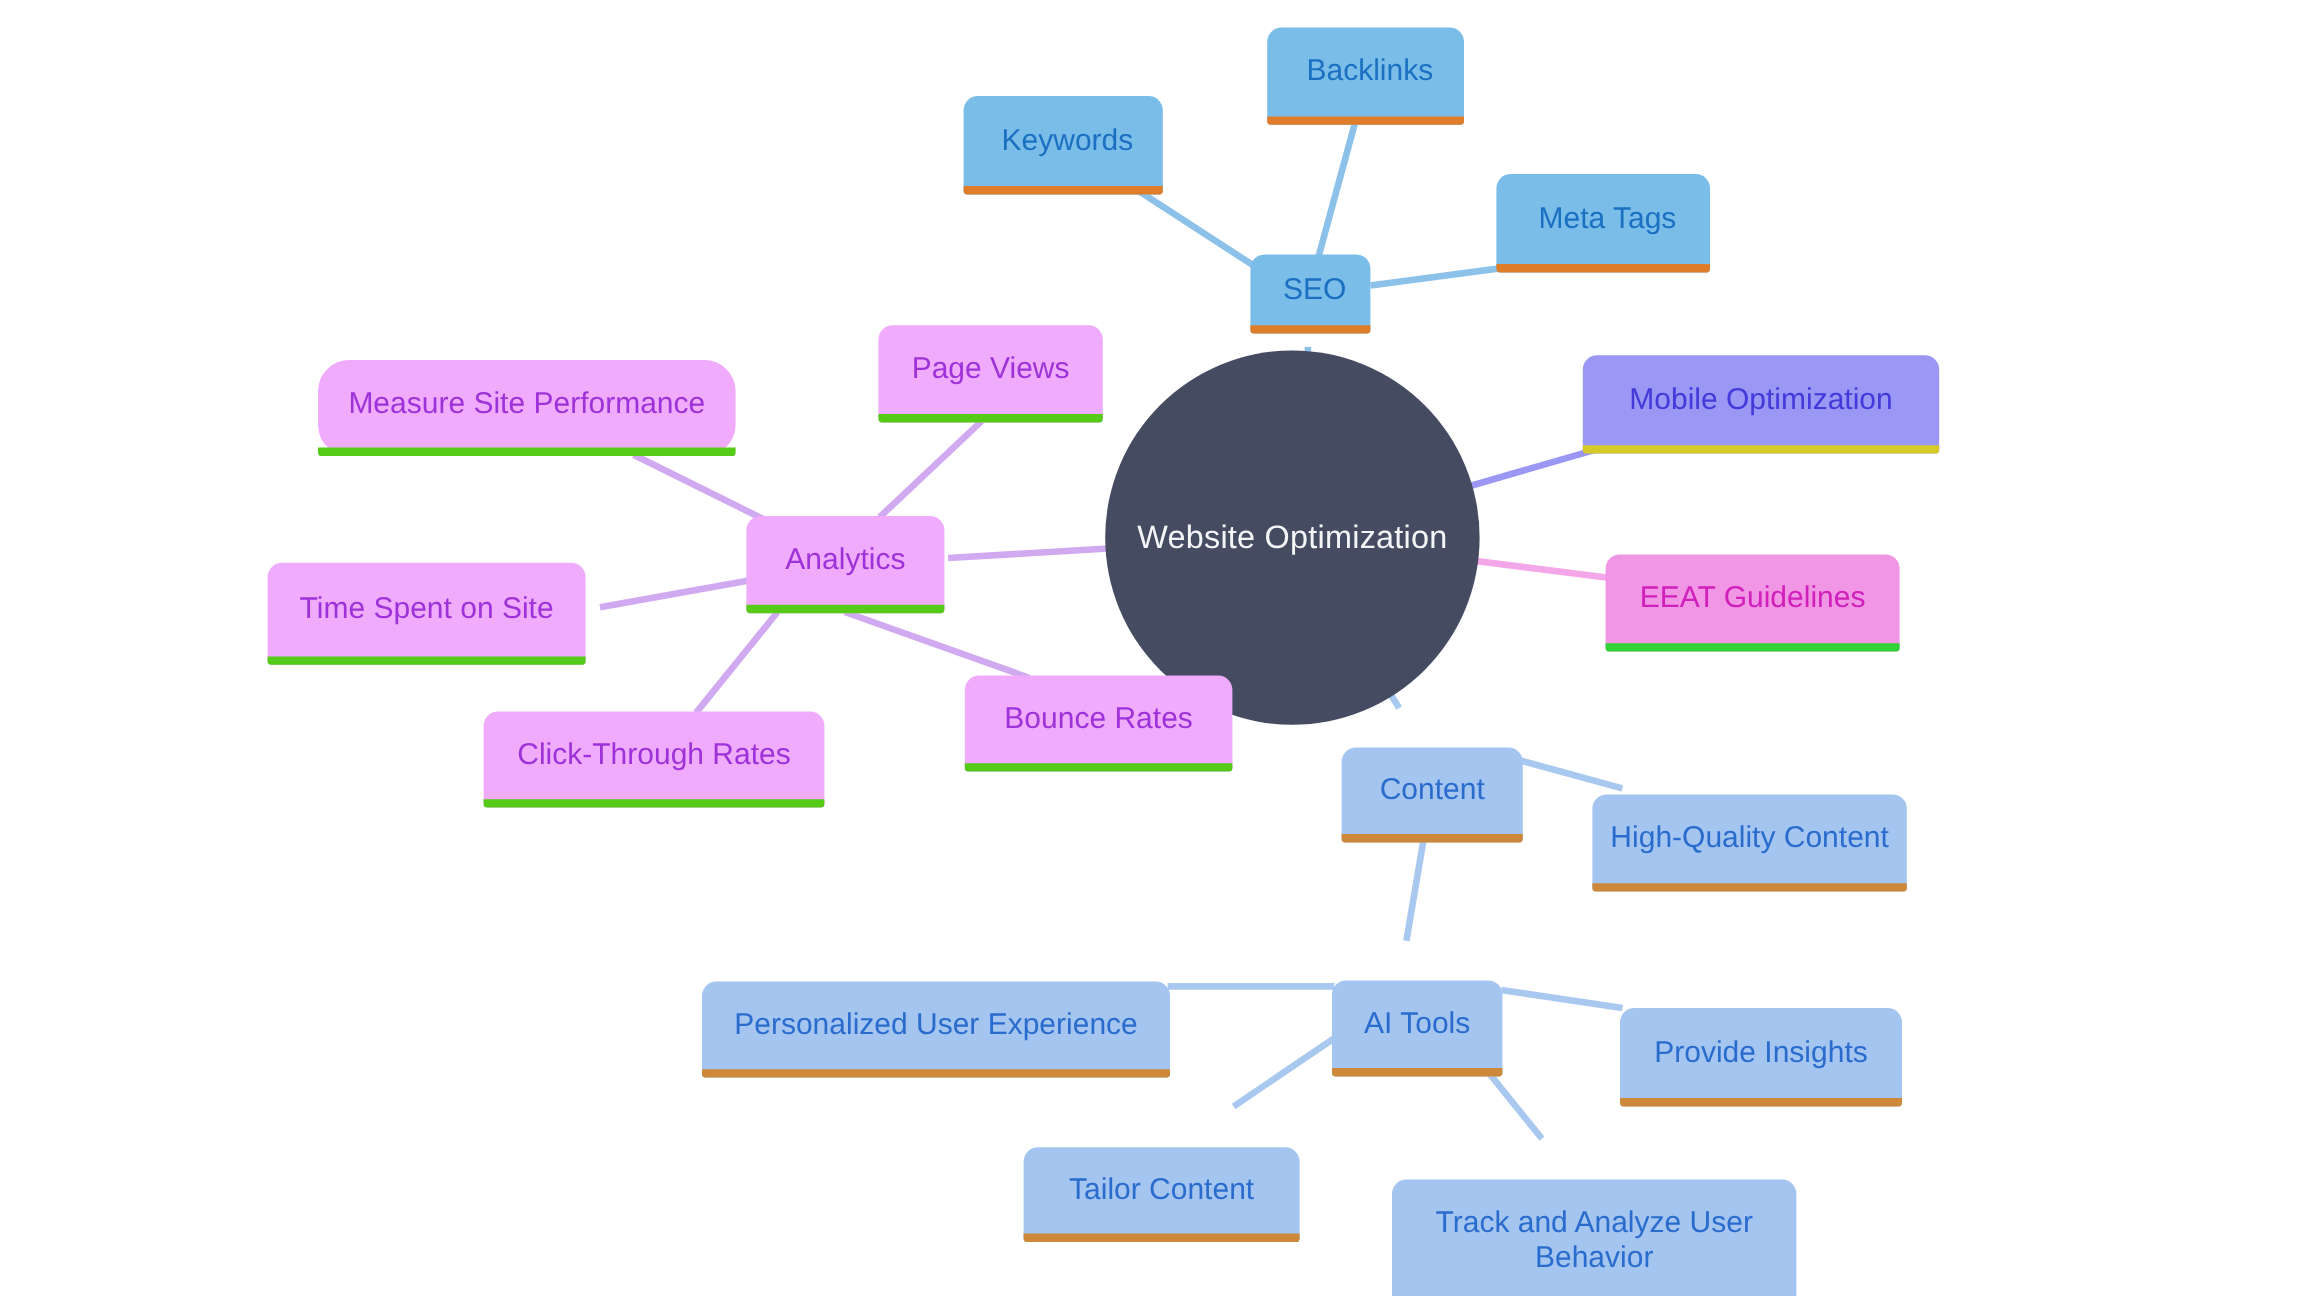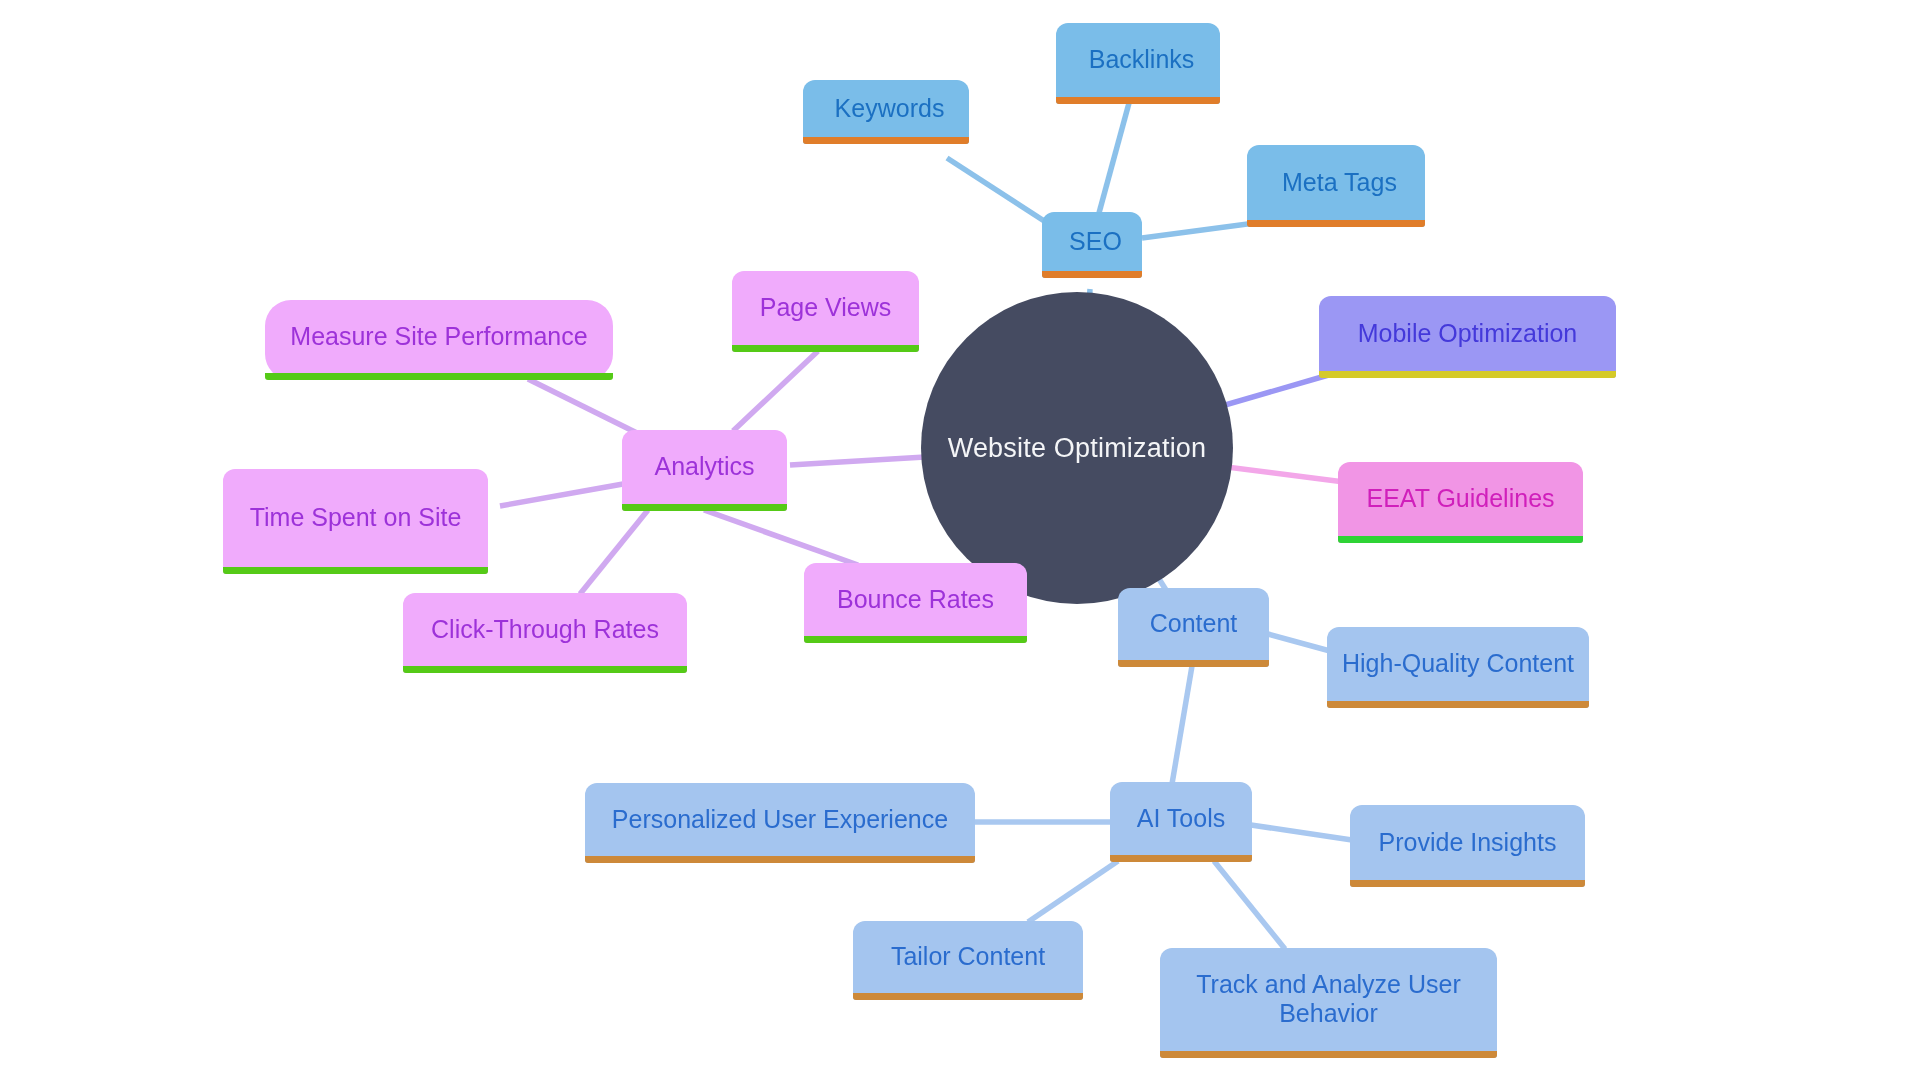--- a/index.html
+++ b/index.html
@@ -24,21 +24,21 @@
     font-size:25px;line-height:1.15;text-align:center;
     padding:4px 10px 12px 10px;
   }
   .bar{
     position:absolute;left:0;right:0;bottom:0;height:7px;
     border-radius:0 0 3px 3px;
   }
   
   .c-seo{background:#7abde9;color:#1b70c2;padding-left:17px;}
   .c-seo .bar{background:#e07d2a;}
-  .c-soft{background:#a4c5ef;color:#2a6cce;}
+  .c-soft{background:#a4c5ef;color:#2a6cce;margin-top:35px;}
   .c-soft .bar{background:#cd8939;}
   .c-purple{background:#f0abfc;color:#9d32d9;}
   .c-purple .bar{background:#55ca17;}
   .c-pink{background:#f195e5;color:#d01fbb;}
   .c-pink .bar{background:#2fd335;}
   .c-peri{background:#9b97f4;color:#4439da;}
   .c-peri .bar{background:#d5ca28;}
 
   .center-node{
     position:absolute;left:921px;top:292px;width:312px;height:312px;
@@ -80,21 +80,21 @@
   </svg>
 
   <div class="center-node">
     <span>Website Optimization</span>
   </div>
 
   <div class="node c-seo" style="left:1042px;top:212px;width:100px;height:66px;">
     <span>SEO</span>
       <span class="bar"></span>
   </div>
-  <div class="node c-seo" style="left:803px;top:80px;width:166px;height:64px;">
+  <div class="node c-seo" style="left:803px;top:80px;width:166px;height:82px;">
     <span>Keywords</span>
       <span class="bar"></span>
   </div>
   <div class="node c-seo" style="left:1056px;top:23px;width:164px;height:81px;">
     <span>Backlinks</span>
       <span class="bar"></span>
   </div>
   <div class="node c-seo" style="left:1247px;top:145px;width:178px;height:82px;">
     <span>Meta Tags</span>
       <span class="bar"></span>
@@ -115,21 +115,21 @@
       <span class="bar"></span>
   </div>
   <div class="node c-purple" style="left:265px;top:300px;width:348px;height:80px;border-radius:26px;">
     <span>Measure Site Performance</span>
       <span class="bar"></span>
   </div>
   <div class="node c-purple" style="left:732px;top:271px;width:187px;height:81px;">
     <span>Page Views</span>
       <span class="bar"></span>
   </div>
-  <div class="node c-purple" style="left:223px;top:469px;width:265px;height:105px;justify-content:center;">
+  <div class="node c-purple" style="left:223px;top:469px;width:265px;height:85px;justify-content:center;">
     <span>Time Spent on Site</span>
       <span class="bar"></span>
   </div>
   <div class="node c-purple" style="left:403px;top:593px;width:284px;height:80px;text-align:right;">
     <span>Click-Through Rates</span>
       <span class="bar"></span>
   </div>
   <div class="node c-purple" style="left:804px;top:563px;width:223px;height:80px;">
     <span>Bounce Rates</span>
       <span class="bar"></span>

